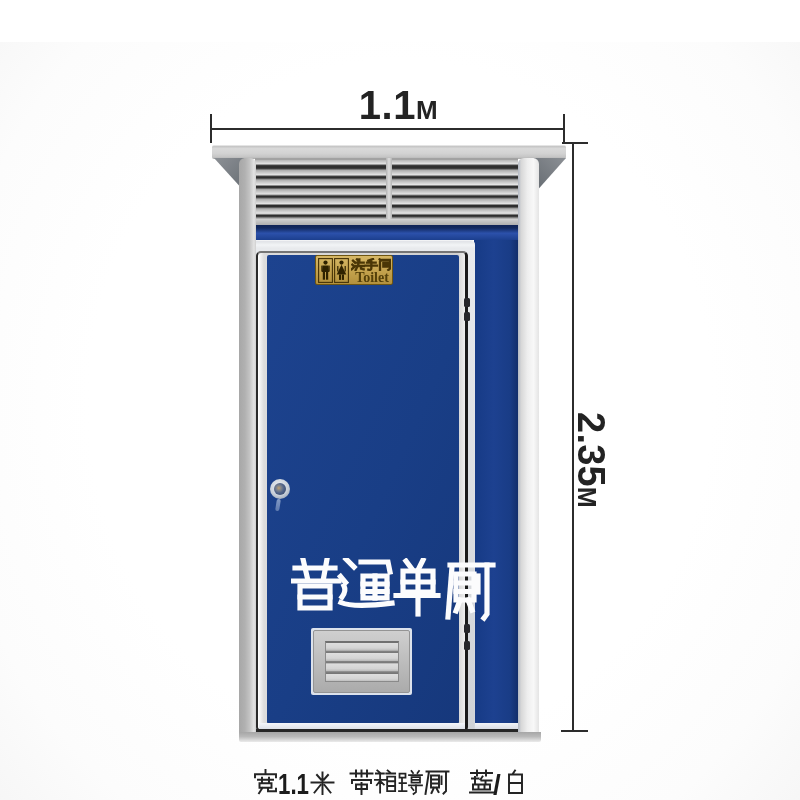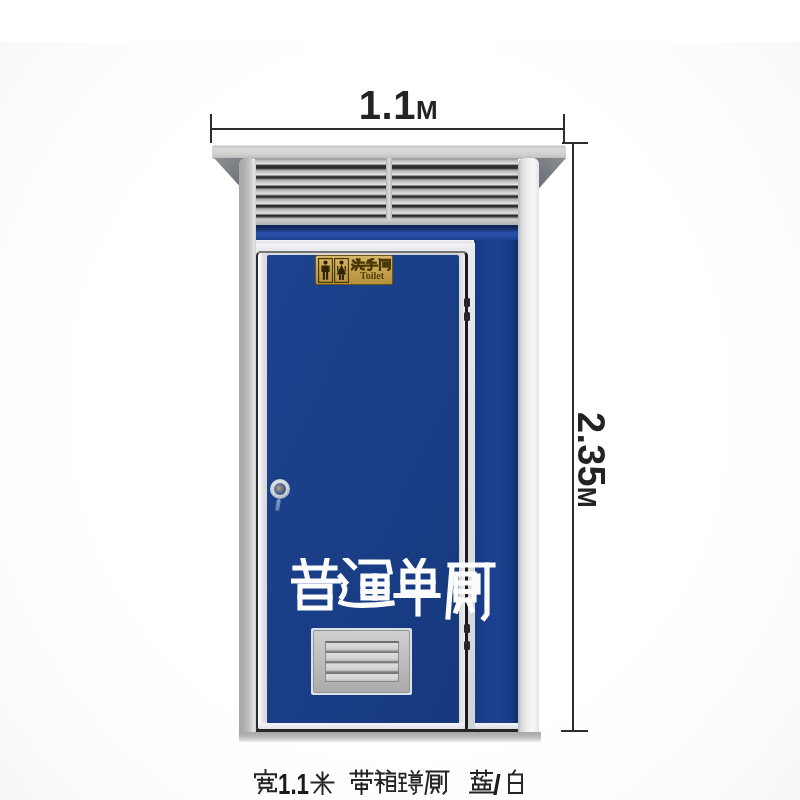--- a/index.html
+++ b/index.html
@@ -90,21 +90,21 @@
     <path d="M24,10 L18,4 M15,14 H38 M25,4 V14 M13,24 H39 M22,14 V24 M20,24 L14,36 M30,24 V32 L38,34"></path>
   </g>
   <g transform="translate(42,0)">
     <path d="M24,3 L10,8 M6,14 H32 M2,23 H36 M19,8 V31 Q19,37 10,35"></path>
   </g>
   <g transform="translate(82,0)">
     <path d="M4,4 L8,8 M5,12 V36 M12,6 H35 M35,6 V32 L30,36 M15,14 H28 V26 H15 Z M15,20 H28"></path>
   </g>
 </svg>
 
-<div class="abs" style="left:351px;top:228px;width:42px;height:13px;font-family:'Liberation Serif',serif;font-size:10px;font-weight:bold;color:#54400a;text-align:center;">Toilet</div>
+<div class="abs" style="left:351px;top:228px;width:42px;height:13px;font-family:'Liberation Serif',serif;font-size:14px;font-weight:bold;color:#54400a;text-align:center;">Toilet</div>
 
 <div class="abs" style="left:270px;top:437px;width:20px;height:20px;border-radius:50%;background:radial-gradient(circle at 45% 35%,#eceff2,#c9d0d9 55%,#7e8ca3 100%);"></div>
 <div class="abs" style="left:274px;top:441px;width:12px;height:12px;border-radius:50%;background:radial-gradient(circle at 40% 42%,#c0a070 0%,#7d838c 26%,#4e6188 52%,#32435f 100%);"></div>
 
 <div class="abs" style="left:276px;top:457px;width:4px;height:12px;background:linear-gradient(180deg,#8ba2ca,#647fb2);border-radius:2px;transform:rotate(9deg);opacity:0.92;"></div>
 
 <div class="abs" style="left:311px;top:586px;width:101px;height:67px;background:#dce2ec;border-radius:2px;"></div>
 <div class="abs" style="left:313px;top:588px;width:97px;height:63px;background:linear-gradient(180deg,#cfcfcf,#b9b9b9 60%,#ababab);border:1px solid #949494;border-radius:2px;box-sizing:border-box;"></div>
 <div class="abs" style="left:325px;top:599px;width:74px;height:41px;background:repeating-linear-gradient(180deg,#dedede 0px,#d4d4d4 5px,#bcbcbc 7.3px,#828282 8.1px,#767676 10px,#dedede 10.3px);border:1px solid #8a8a8a;border-top:2px solid #707070;box-sizing:border-box;"></div>
 

